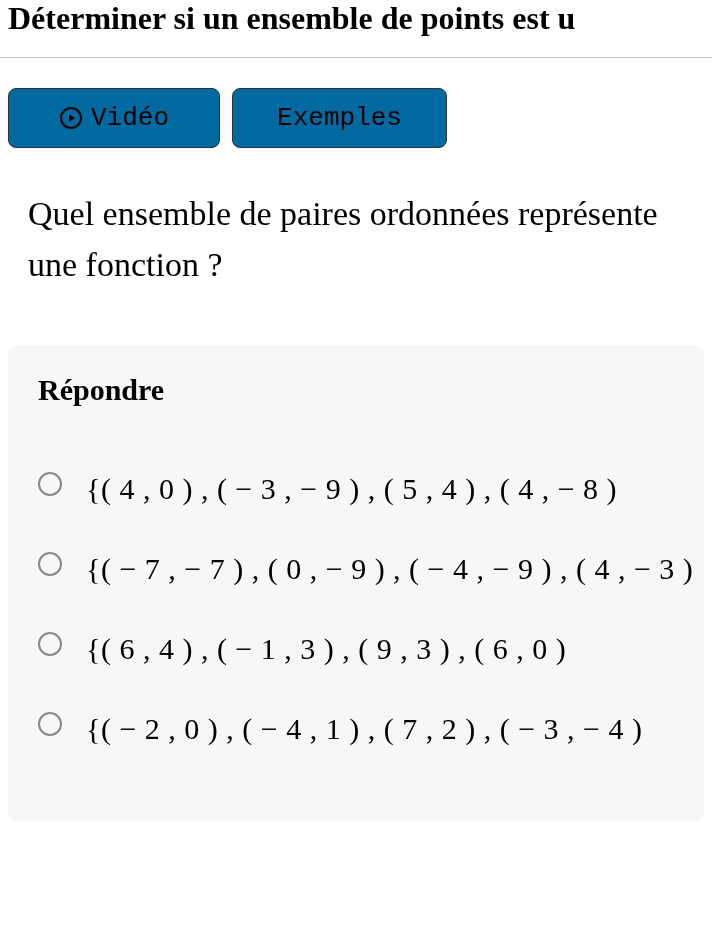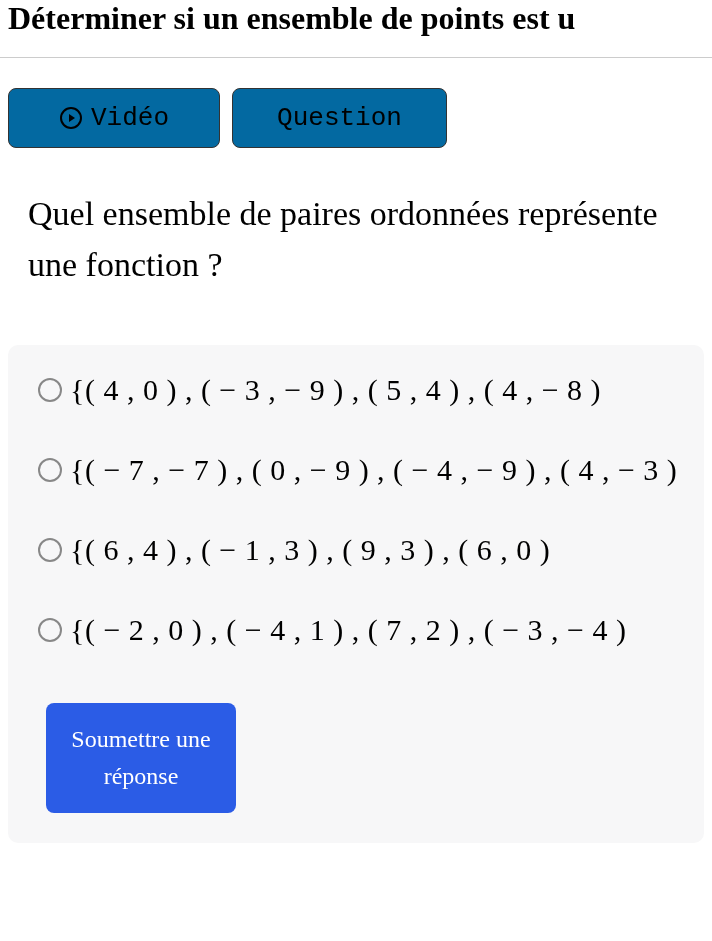--- a/index.html
+++ b/index.html
@@ -74,22 +74,22 @@
       padding: 28px 30px 30px 30px;
       overflow: hidden;
     }
     .answer-label {
       font-size: 30px;
       font-weight: bold;
       margin-bottom: 65px;
     }
     .option {
       display: flex;
-      align-items: center;
-      gap: 8px;
+      align-items: flex-start;
+      gap: 24px;
       margin-bottom: 46px;
       cursor: pointer;
       white-space: nowrap;
     }
     .radio {
       width: 24px;
       height: 24px;
       border: 2px solid #888;
       border-radius: 50%;
       flex-shrink: 0;
@@ -126,27 +126,28 @@
   <button class="btn-outline btn-video">
     <span class="play-icon">
       <svg viewBox="0 0 24 24" width="24" height="24" fill="none" stroke="#000" stroke-width="2">
         <circle cx="12" cy="12" r="10"></circle>
         <polygon points="10,8 16,12 10,16" fill="#000" stroke="none"></polygon>
       </svg>
     </span>
     <span>Vidéo</span>
   </button>
   <button class="btn-outline btn-examples">
-    <span>Question</span>
+    <span>Exemples</span>
   </button>
 </div>
 
 <div class="question-text">Quel ensemble de paires ordonnées représente une fonction ?</div>
 
 <div class="answer-card">
+  <div class="answer-label">Répondre</div>
 
   <div class="option">
     <span class="radio"></span>
     <span class="option-text">{( 4 , 0 ) , ( − 3 , − 9 ) , ( 5 , 4 ) , ( 4 , − 8 )</span>
   </div>
 
   <div class="option">
     <span class="radio"></span>
     <span class="option-text">{( − 7 , − 7 ) , ( 0 , − 9 ) , ( − 4 , − 9 ) , ( 4 , − 3 )</span>
   </div>
@@ -154,14 +155,13 @@
   <div class="option">
     <span class="radio"></span>
     <span class="option-text">{( 6 , 4 ) , ( − 1 , 3 ) , ( 9 , 3 ) , ( 6 , 0 )</span>
   </div>
 
   <div class="option">
     <span class="radio"></span>
     <span class="option-text">{( − 2 , 0 ) , ( − 4 , 1 ) , ( 7 , 2 ) , ( − 3 , − 4 )</span>
   </div>
 
-  <button class="submit-btn">Soumettre une réponse</button>
 </div>
 
 </body></html>

